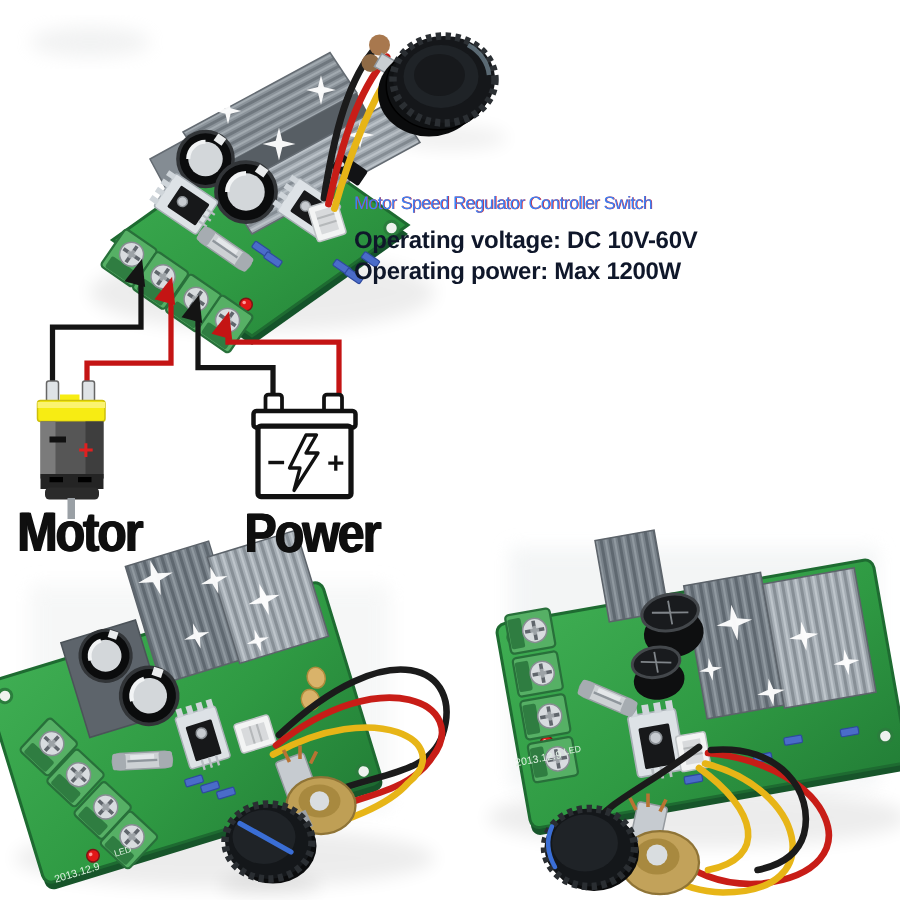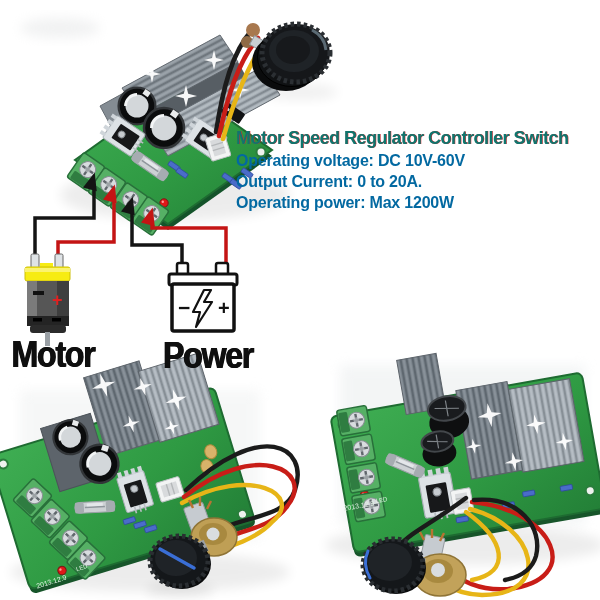--- a/index.html
+++ b/index.html
@@ -1,23 +1,23 @@
 <!DOCTYPE html>
 <html><head>
 <meta charset="utf-8">
 <style>
   html,body{margin:0;padding:0;background:#fff;}
   .stage{position:relative;width:600px;height:600px;background:#ffffff;overflow:hidden;
          font-family:"Liberation Sans",sans-serif;}
   .stage svg{position:absolute;left:0;top:0;}
-  .product-title{position:absolute;left:236px;top:128px;font-size:18px;font-weight:700;
-         letter-spacing:-0.5px;color:#0f766e;white-space:nowrap;
+  .product-title{position:absolute;left:236px;top:128px;font-size:12px;font-weight:400;
+         letter-spacing:-0.5px;color:#3b82f6;white-space:nowrap;
          text-shadow:0.4px 0 0 #e2232b;}
   .spec-lines{position:absolute;left:236px;top:150px;font-size:16px;line-height:21px;
-         font-weight:700;letter-spacing:-0.2px;color:#0369a1;white-space:nowrap;}
+         font-weight:700;letter-spacing:-0.2px;color:#0f172a;white-space:nowrap;}
   .big-label{position:absolute;font-size:37px;font-weight:800;color:#0f0f0f;
          letter-spacing:-1.5px;text-align:center;width:110px;
          transform:scaleX(0.87);transform-origin:center;
          text-shadow:0.6px 0 0 #0f0f0f, -0.6px 0 0 #0f0f0f;}
   .motor-label{left:-2px;top:334px;}
   .power-label{left:153px;top:335px;}
 </style>
 </head>
 <body>
 
@@ -323,19 +323,18 @@
       <ellipse cx="393" cy="565" rx="30" ry="26" fill="#14171a" stroke="#2a2e32" stroke-width="5" stroke-dasharray="3.5 3"></ellipse>
       <ellipse cx="390" cy="562" rx="22" ry="19" fill="#1f2327"></ellipse>
       <path d="M368,551 Q362,564 370,578" stroke="#3a6ed5" stroke-width="3" fill="none" stroke-linecap="round"></path>
     </g>
   </g>
 </svg>
 
 <div class="product-title">Motor Speed Regulator Controller Switch</div>
 <div class="spec-lines">
   <div>Operating voltage: DC 10V-60V</div>
-  <div>Output Current: 0 to 20A.</div>
   <div>Operating power: Max 1200W</div>
 </div>
 <div class="big-label motor-label">Motor</div>
 <div class="big-label power-label">Power</div>
 
 </div>
 
 </body></html>

